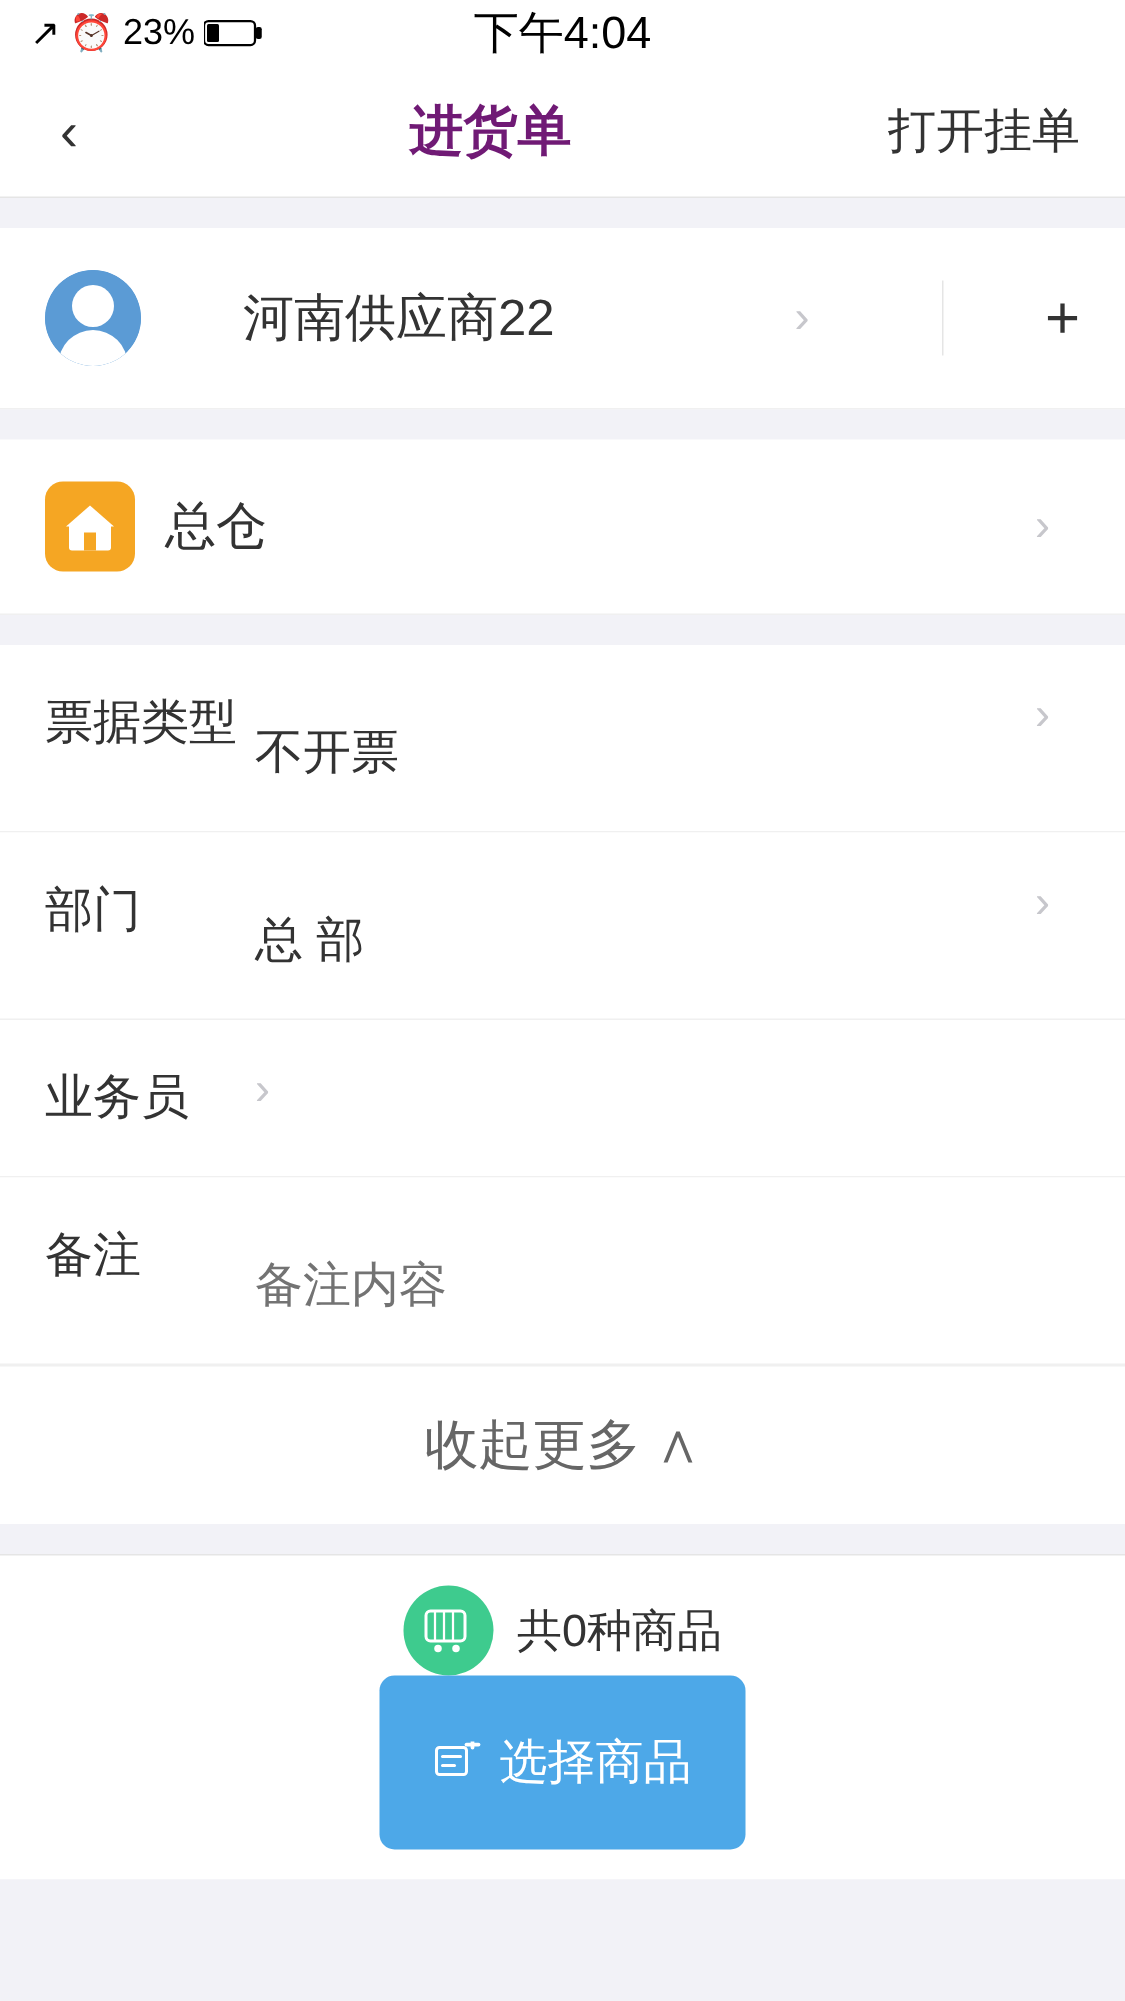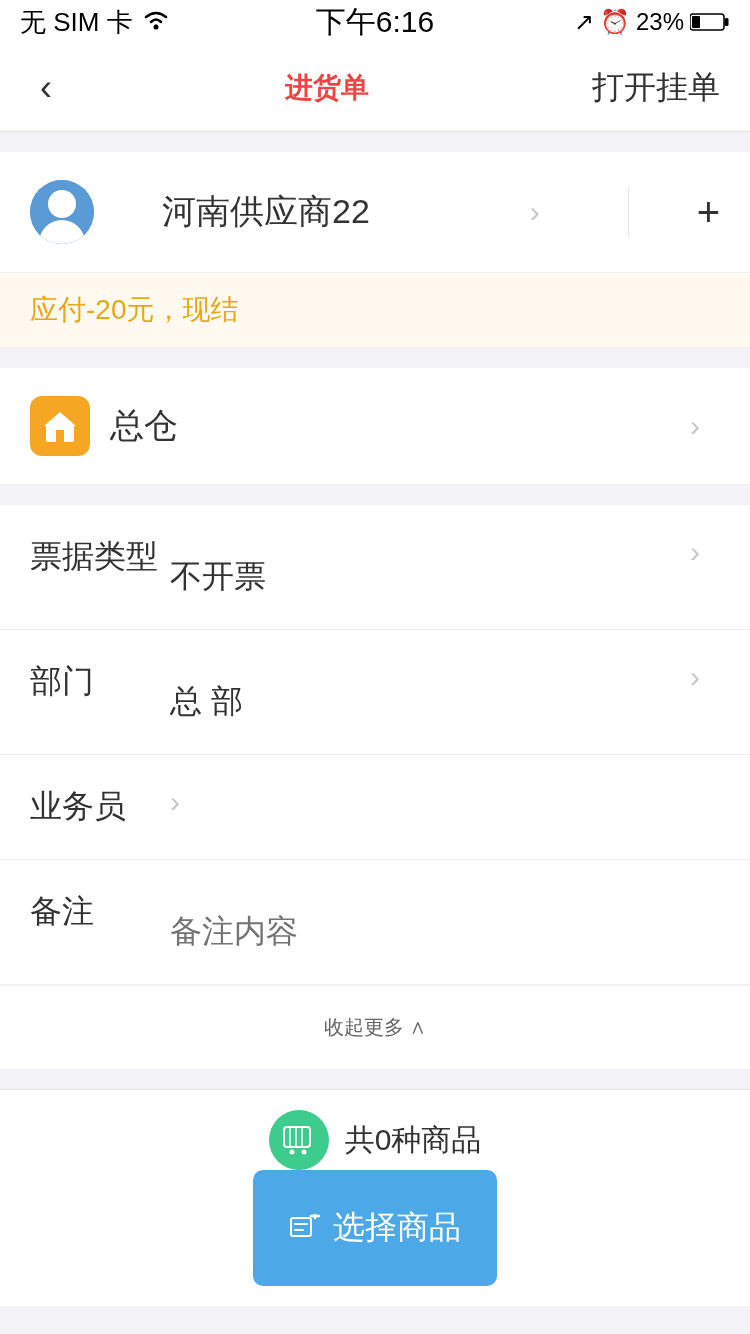--- a/index.html
+++ b/index.html
@@ -59,23 +59,23 @@
       padding: 0 30px;
       border-bottom: 1px solid #e5e5e5;
     }
     .nav-back {
       font-size: 36px;
       color: #333;
       cursor: pointer;
       padding: 10px;
     }
     .nav-title {
-      font-size: 28px;
+      font-size: 36px;
       font-weight: 600;
-      color: #ef4444;
+      color: #701a75;
     }
     .nav-action {
       font-size: 32px;
       color: #333;
       cursor: pointer;
     }
 
     
     .section-divider {
       height: 20px;
@@ -216,21 +216,21 @@
     }
     .form-value.placeholder {
       color: #737373;
     }
 
     
     .collapse-row {
       background: #fff;
       padding: 28px 30px;
       text-align: center;
-      font-size: 20px;
+      font-size: 36px;
       color: #666;
       border-top: 1px solid #f0f0f0;
     }
 
     .section-spacer {
       height: 20px;
       background: #f2f2f7;
     }
 
     
@@ -284,32 +284,21 @@
 
     .remaining-space {
       height: 300px;
       background: #f2f2f7;
     }
   </style>
 </head>
 <body>
 
 <div class="status-bar">
-  <div class="status-left">
-    <span>无 SIM 卡</span>
-    <span class="wifi-icon">
-      <svg width="30" height="22" viewBox="0 0 30 22">
-        <path d="M15 18 L15 18" stroke="#000" stroke-width="3" stroke-linecap="round"></path>
-        <path d="M10 14 Q15 9 20 14" stroke="#000" stroke-width="2.5" fill="none" stroke-linecap="round"></path>
-        <path d="M5 9 Q15 1 25 9" stroke="#000" stroke-width="2.5" fill="none" stroke-linecap="round"></path>
-        <circle cx="15" cy="19" r="2.5" fill="#000"></circle>
-      </svg>
-    </span>
-  </div>
-  <div class="status-center">下午6:16</div>
+  <div class="status-center">下午4:04</div>
   <div class="status-right">
     <span>↗</span>
     <span>⏰</span>
     <span>23%</span>
     <svg width="40" height="20" viewBox="0 0 40 20">
       <rect x="0" y="2" width="34" height="16" rx="3" ry="3" fill="none" stroke="#000" stroke-width="1.5"></rect>
       <rect x="34.5" y="6" width="4" height="8" rx="1.5" fill="#000"></rect>
       <rect x="2" y="4" width="8" height="12" rx="1" fill="#000"></rect>
     </svg>
   </div>
@@ -329,21 +318,20 @@
     <div class="supplier-row">
       <div class="supplier-avatar">
         <div class="avatar-person"></div>
       </div>
       <span class="supplier-name">河南供应商22</span>
       <span class="chevron-right">›</span>
       <div class="supplier-divider"></div>
       <span class="add-btn">+</span>
     </div>
 
-    <div class="notice-bar">应付-20元，现结</div>
   </div>
 
   <div class="section-divider"></div>
 
   <div class="warehouse-row">
     <div class="warehouse-icon">
       <svg width="36" height="36" viewBox="0 0 36 36" fill="none">
         <rect x="4" y="16" width="28" height="18" rx="2" fill="white"></rect>
         <polygon points="2,18 18,4 34,18" fill="white"></polygon>
         <rect x="14" y="22" width="8" height="12" fill="#f5a623"></rect>

